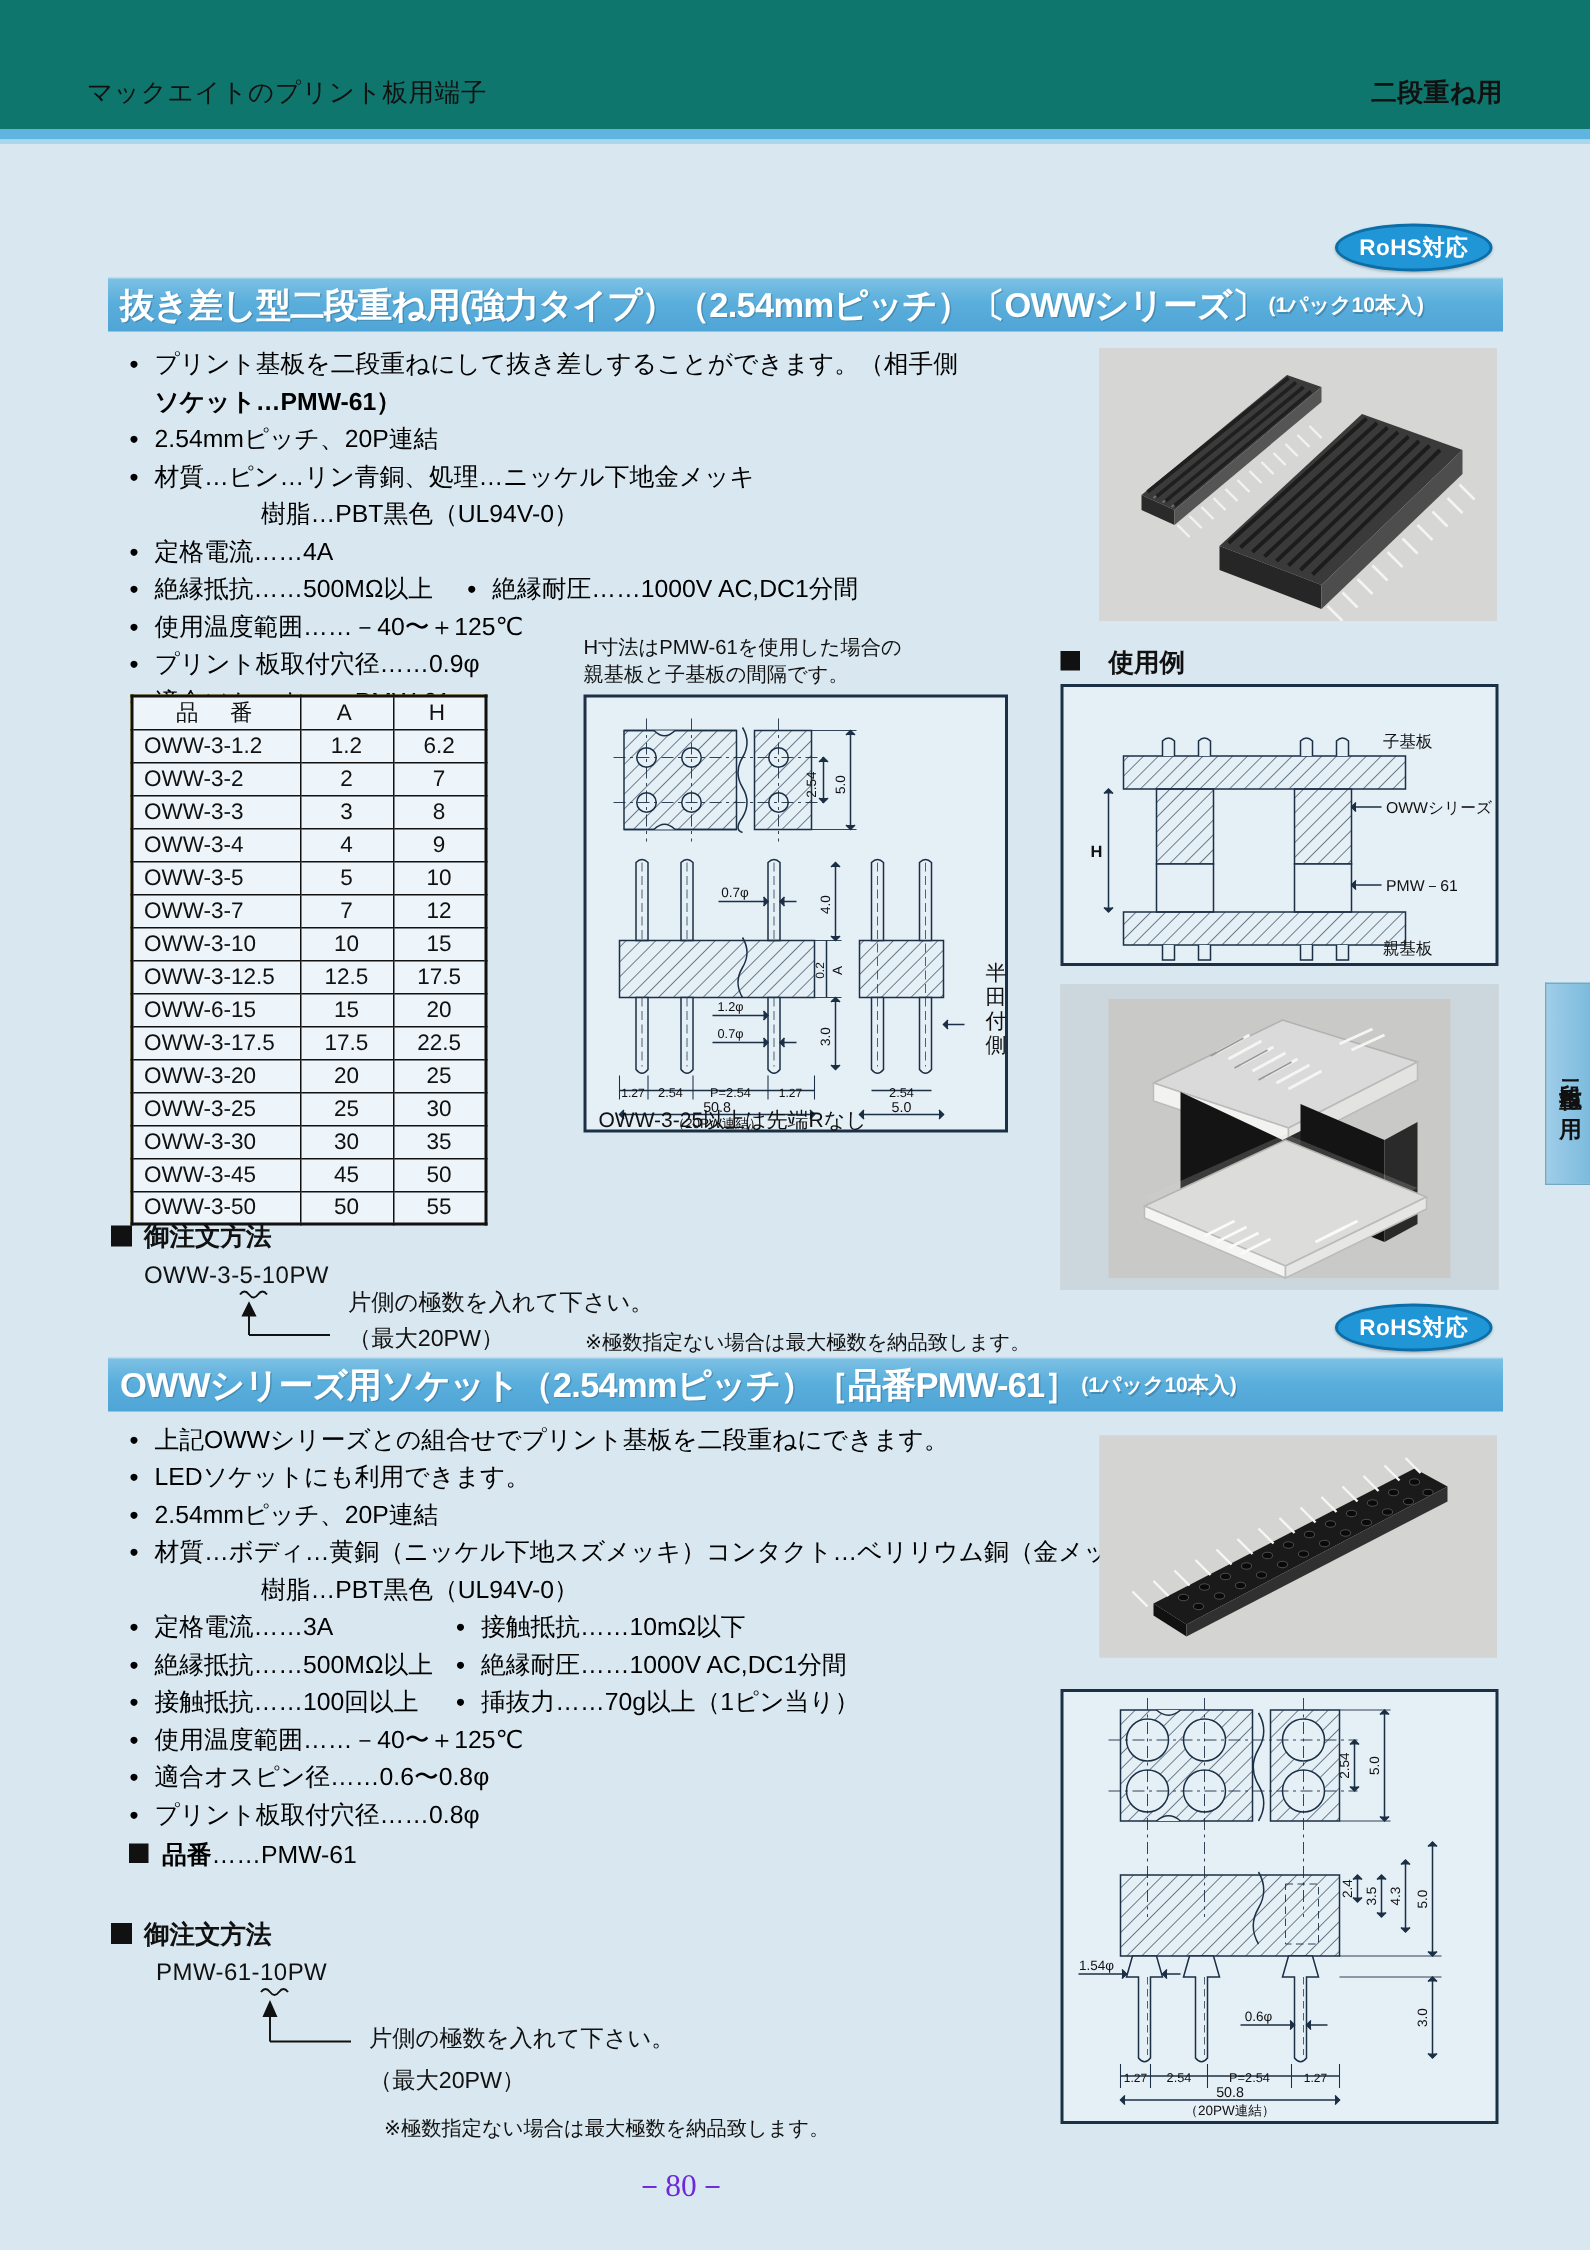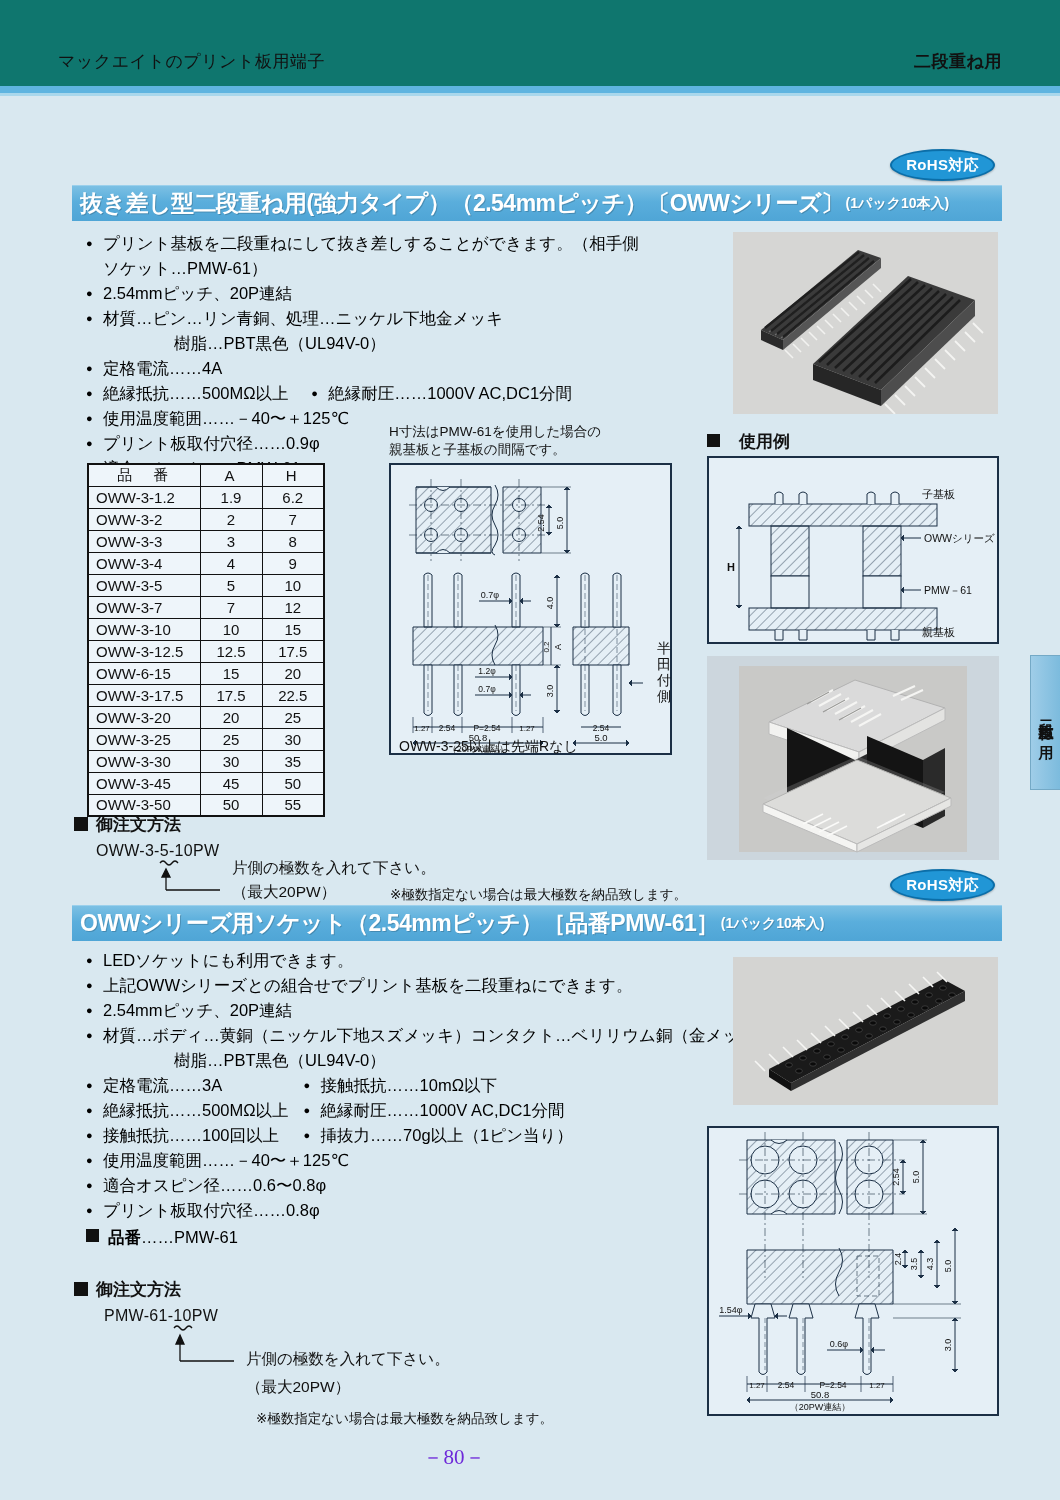--- a/index.html
+++ b/index.html
@@ -58,21 +58,21 @@
       text-shadow:1px 1px 0 rgba(0,0,0,.18); }
   #sect-bar-1{ top:185px; }
   #sect-bar-2{ top:905px; }
 
   
   .bullets{ position:absolute; font-size:16.5px; line-height:25px; color:#000000; }
   #bullets-1{ left:86px; top:231px; width:610px; }
   #bullets-2{ left:86px; top:948px; width:620px; }
   .bl{ position:relative; padding-left:17px; white-space:nowrap; }
   .bl::before{ content:"\25CF"; position:absolute; left:0; top:0; font-size:11px; line-height:25px; }
-  .bl.cont{ padding-left:17px; }
+  .bl.cont{ padding-left:17px;font-weight:bold; }
   .bl.cont::before{ content:""; }
   .bl.indent{ padding-left:88px; }
   .bl.indent::before{ content:""; }
   .bl .second{ display:inline-block; margin-left:18px; position:relative; padding-left:17px; }
   .bl .second::before{ content:"\25CF"; position:absolute; left:0; top:0; font-size:11px; }
   .bl-sq{ position:relative; padding-left:22px; font-weight:bold; font-size:16.5px; }
   .bl-sq::before{ content:""; position:absolute; left:0; top:4px; width:13px; height:13px; background:#111; }
   .bl-sq .val{ font-weight:normal; }
 
   
@@ -160,21 +160,21 @@
   <thead>
     <tr>
       <th class="pn">品　番</th>
       <th class="a">A</th>
       <th class="h">H</th>
     </tr>
   </thead>
   <tbody id="part-table-body">
       <tr>
         <td class="pn">OWW-3-1.2</td>
-        <td class="a">1.9</td>
+        <td class="a">1.2</td>
         <td class="h">6.2</td>
       </tr>
       <tr>
         <td class="pn">OWW-3-2</td>
         <td class="a">2</td>
         <td class="h">7</td>
       </tr>
       <tr>
         <td class="pn">OWW-3-3</td>
         <td class="a">3</td>
@@ -570,22 +570,22 @@
 <div class="rohs" id="rohs-2">
   <span>RoHS対応</span>
 </div>
 
 <div class="sect-bar" id="sect-bar-2">
   <span class="t-main">OWWシリーズ用ソケット（2.54mmピッチ）［品番PMW-61］</span>
   <span class="t-sub">(1パック10本入)</span>
 </div>
 
 <div class="bullets" id="bullets-2">
+  <div class="bl">上記OWWシリーズとの組合せでプリント基板を二段重ねにできます。</div>
   <div class="bl">LEDソケットにも利用できます。</div>
-  <div class="bl">上記OWWシリーズとの組合せでプリント基板を二段重ねにできます。</div>
   <div class="bl">2.54mmピッチ、20P連結</div>
   <div class="bl">材質…ボディ…黄銅（ニッケル下地スズメッキ）コンタクト…ベリリウム銅（金メッキ）</div>
   <div class="bl indent">樹脂…PBT黒色（UL94V-0）</div>
 
   <div class="bl">
     <span style="display:inline-block;width:178px;">定格電流……3A</span>
     <span class="second">接触抵抗……10mΩ以下</span>
   </div>
   <div class="bl">
     <span style="display:inline-block;width:178px;">絶縁抵抗……500MΩ以上</span>

